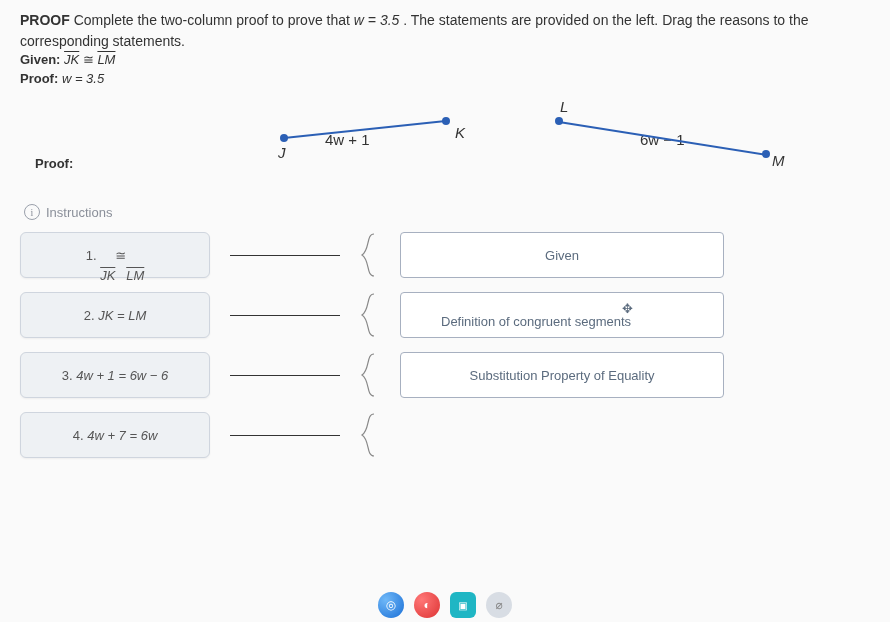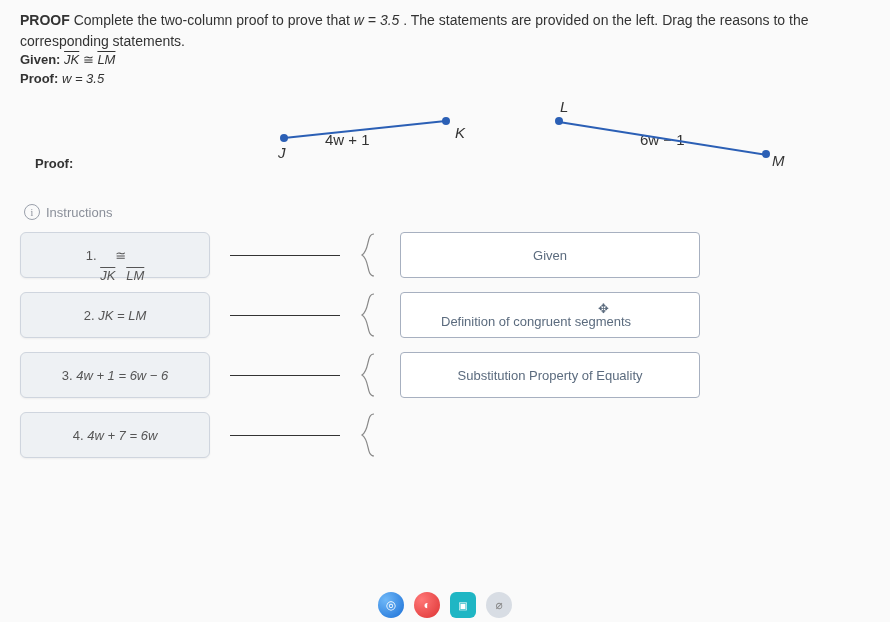--- a/index.html
+++ b/index.html
@@ -43,21 +43,21 @@
     width: 190px; height: 46px; background: #eef1f4; border: 1px solid #cfd5de;
     border-radius: 6px; display: flex; align-items: center; justify-content: center;
     font-size: 13px; color: #555; box-shadow: 0 1px 2px rgba(0,0,0,0.05);
   }
   .connector { width: 110px; height: 1px; border-top: 1px solid #333; position: relative; }
   .brace {
     width: 20px; height: 46px; position: relative;
   }
   .brace svg { width: 20px; height: 46px; }
   .reason-box {
-    width: 300px; height: 46px; background: #fff; border: 1px solid #a7b0c0;
+    width: 324px; height: 46px; background: #fff; border: 1px solid #a7b0c0;
     border-radius: 4px; display: flex; align-items: center; justify-content: center;
     font-size: 13px; color: #5b6b7e; position: relative; cursor: grab;
   }
   .reason-box.r2 { justify-content: flex-start; padding-left: 40px; align-items: flex-end; padding-bottom: 8px; }
   .move-icon { position: absolute; top: 8px; right: 90px; font-size: 13px; color: #5b6b7e; }
   .fade-bottom {
     position: absolute; bottom: 0; left: 0; right: 0; height: 40px;
     background: linear-gradient(to bottom, rgba(250,250,250,0), rgba(250,250,250,0.9));
     pointer-events: none;
   }

